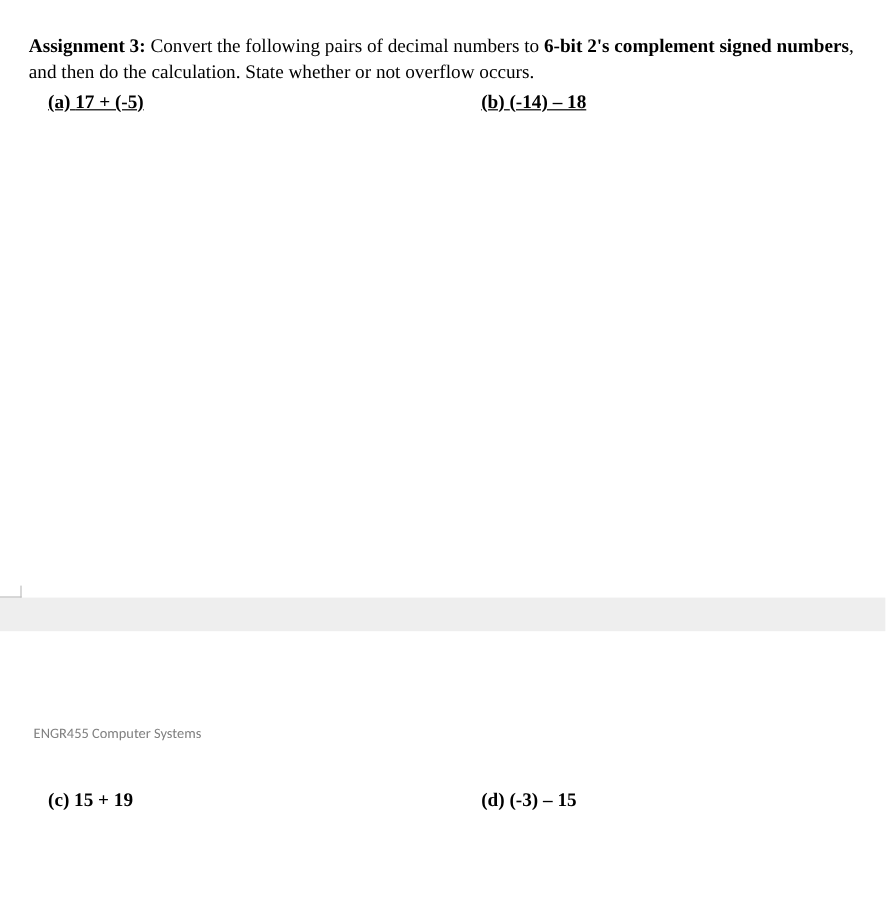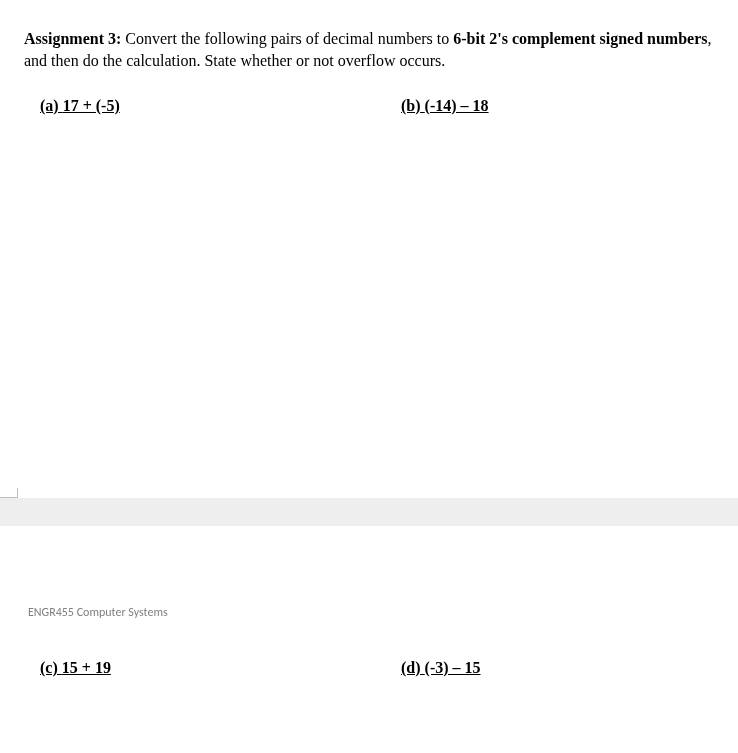--- a/index.html
+++ b/index.html
@@ -14,21 +14,21 @@
       font-family: 'Times New Roman', Times, serif;
       font-size: 16px;
       color: #000000;
       position: relative;
     }
     .page-content {
       padding: 28px 24px 0 24px;
     }
     .assignment-header {
       line-height: 1.4;
-      margin-bottom: 24px;
+      margin-bottom: 4px;
     }
     .assignment-label {
       font-weight: bold;
     }
     .bold-inline {
       font-weight: bold;
     }
     .problems-row {
       display: flex;
       padding-left: 16px;
@@ -77,21 +77,20 @@
     .course-header {
       font-family: Calibri, Arial, sans-serif;
       font-size: 12px;
       color: #808080;
       padding-left: 4px;
     }
     .problems-row-2 {
       display: flex;
       padding-left: 16px;
       margin-top: 40px;
-      text-decoration: underline;
     }
   </style>
 </head>
 <body>
 
 <div class="page-content">
   <div class="assignment-header">
     <span class="assignment-label">Assignment 3:</span><span> Convert the following pairs of decimal numbers to </span><span class="bold-inline">6-bit 2's complement signed numbers</span><span>, and then do the calculation. State whether or not overflow occurs.</span>
   </div>
 

